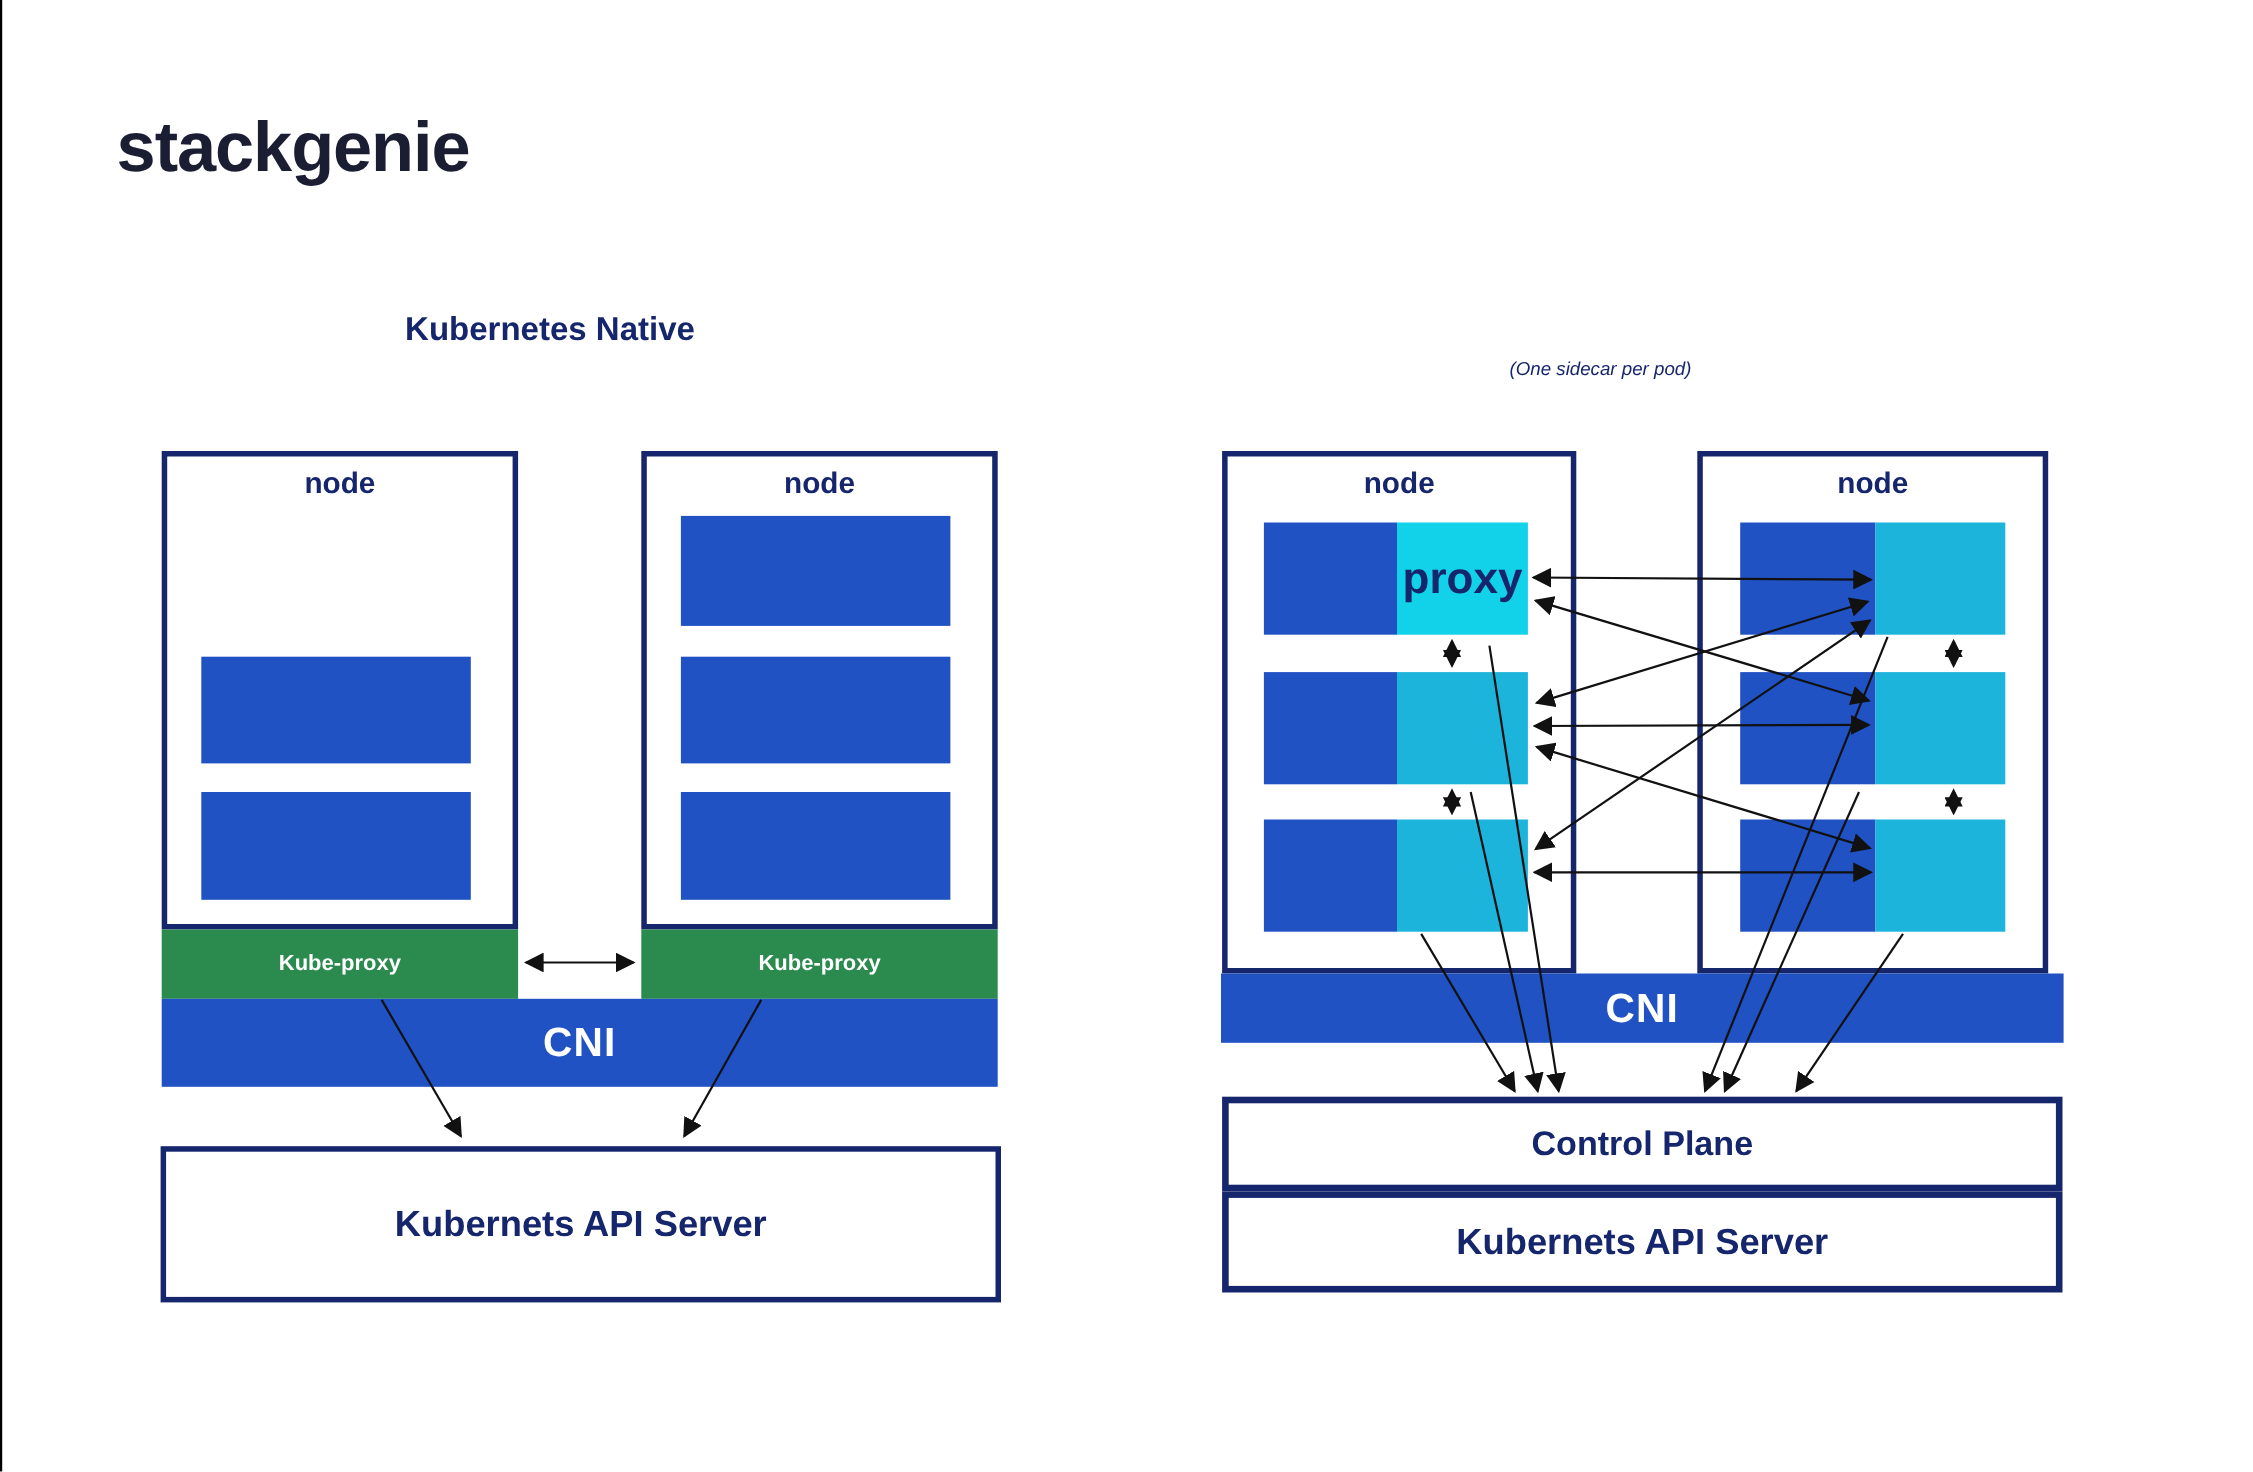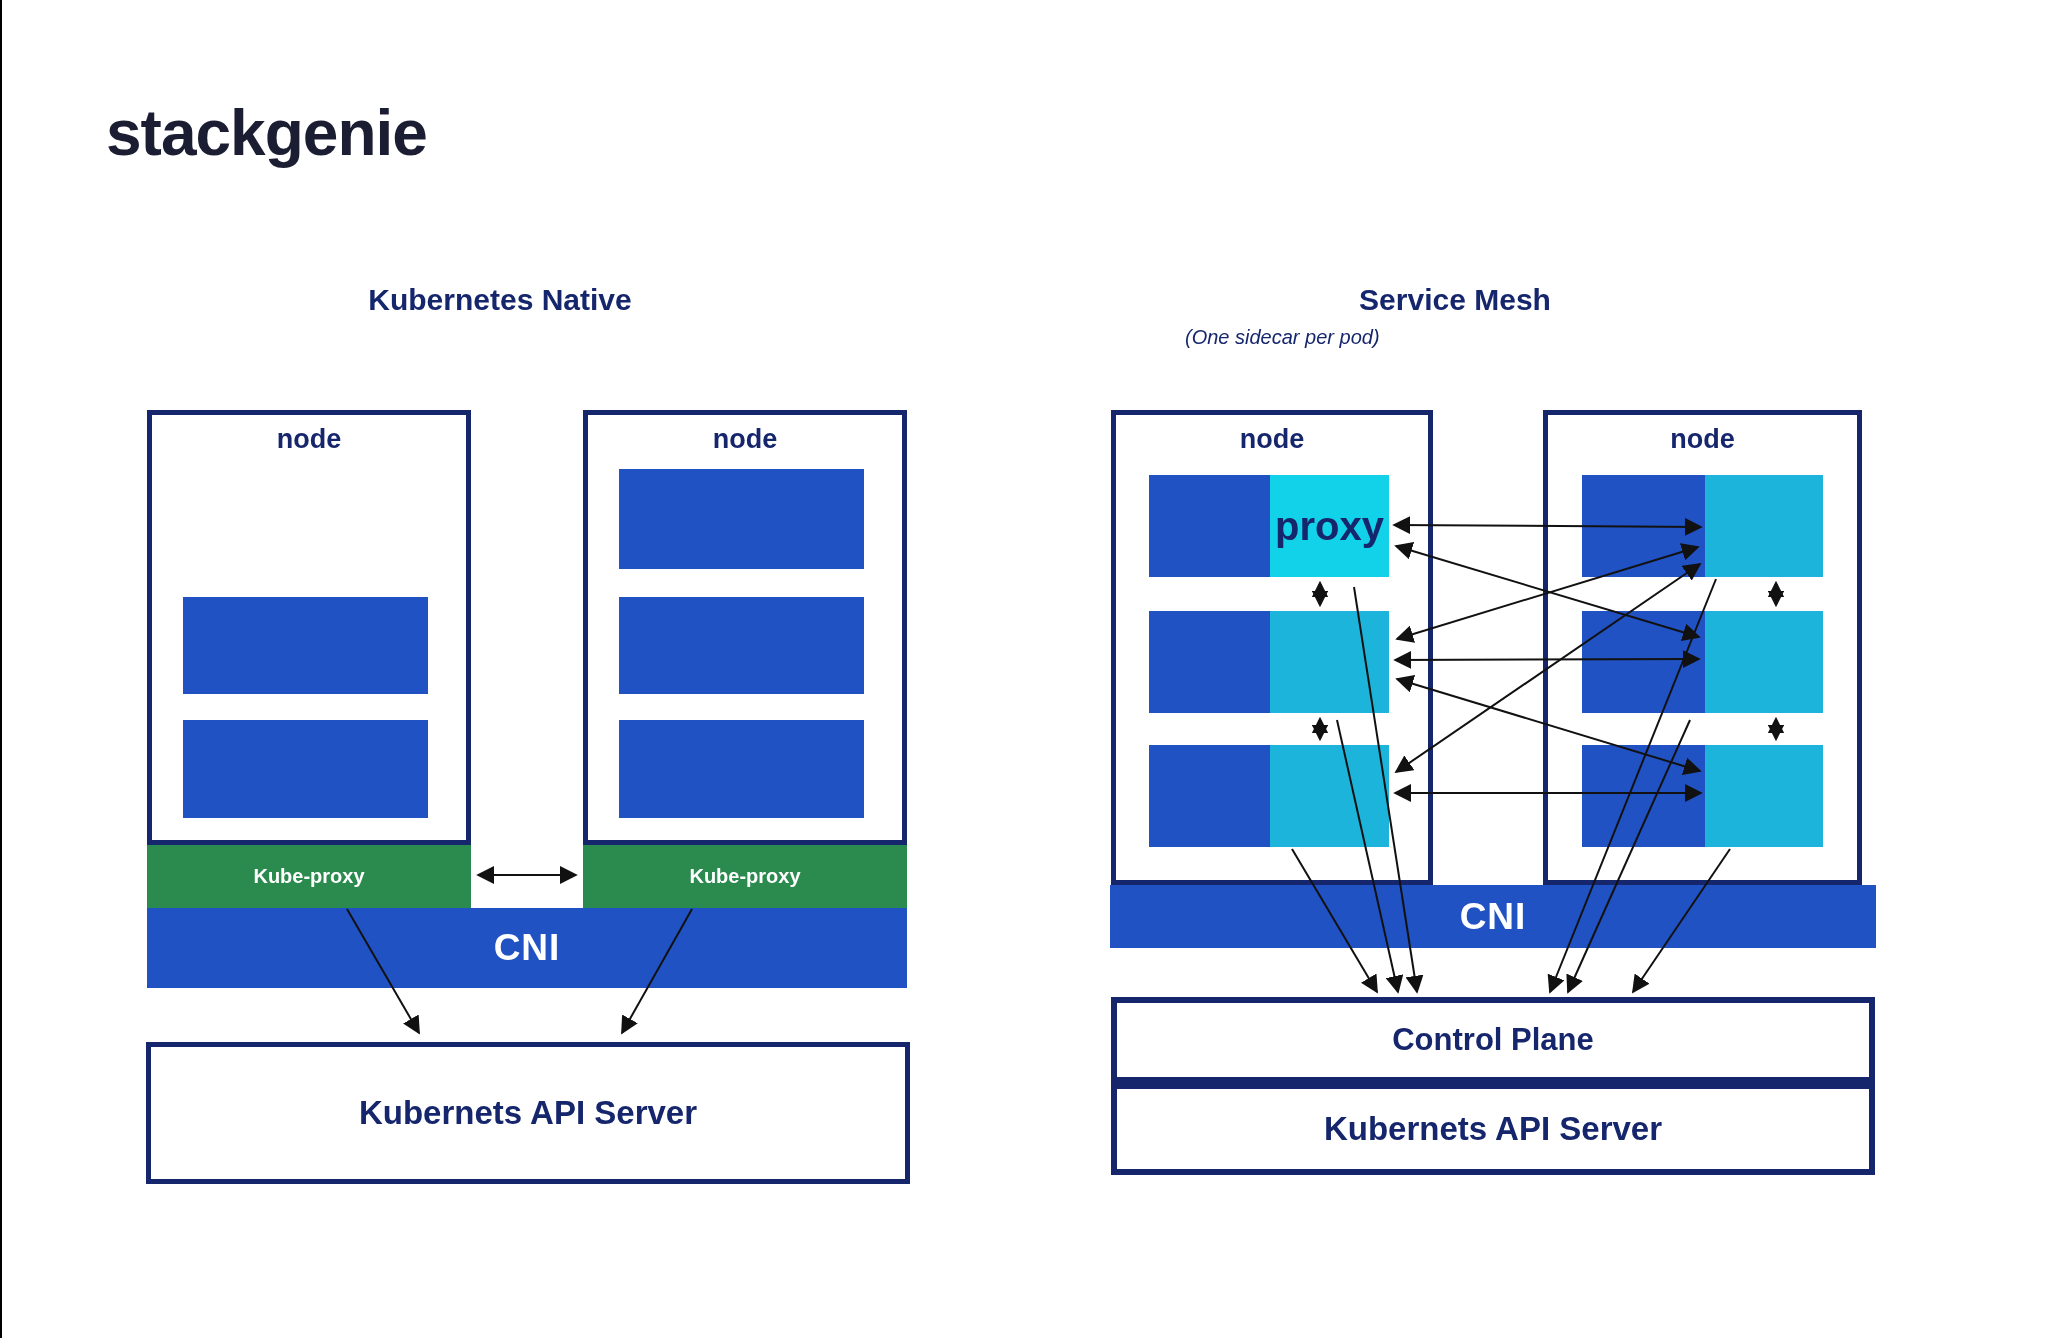--- a/index.html
+++ b/index.html
@@ -8,21 +8,21 @@
   }
   html,body{margin:0;padding:0;background:#ffffff;}
   #canvas{
     position:relative;width:2048px;height:1338px;background:#ffffff;overflow:hidden;
     font-family:"Liberation Sans",sans-serif;
   }
   .abs{position:absolute;box-sizing:border-box;}
   .edge-line{left:0;top:0;width:2px;height:1338px;background:#000;}
   .logo{left:106px;top:96px;font-size:64px;font-weight:800;color:var(--logo_navy);letter-spacing:-1px;}
   .diagram-title{font-size:30px;font-weight:800;color:var(--navy);text-align:center;}
-  .diagram-subtitle{font-size:20px;font-style:italic;font-weight:500;color:var(--navy);text-align:left;}
+  .diagram-subtitle{font-size:17px;font-style:italic;font-weight:500;color:var(--navy);text-align:center;}
   .node-box{border:5px solid var(--navy);background:#fff;}
   .node-label{font-size:27px;font-weight:700;color:var(--navy);text-align:center;}
   .pod{background:var(--blue);display:flex;align-items:center;justify-content:center;}
   .pod-label{color:#ffffff;font-size:31px;font-weight:700;}
   .sidecar{display:flex;align-items:center;justify-content:center;}
   .sidecar-first{background:var(--cyan_bright);}
   .sidecar-rest{background:var(--cyan);}
   .proxy-label{color:var(--navy);font-size:40px;font-weight:700;}
   .kube-proxy-bar{background:var(--green);display:flex;align-items:center;justify-content:center;
     color:#fff;font-size:20px;font-weight:700;}
@@ -57,21 +57,20 @@
   <div class="abs pod" style="left:619px;top:597px;width:245px;height:97px;"></div>
   <div class="abs pod" style="left:619px;top:720px;width:245px;height:98px;"></div>
   <div class="abs kube-proxy-bar" style="left:583px;top:845px;width:324px;height:63px;">Kube-proxy</div>
 
   <div class="abs cni-bar" style="left:147px;top:908px;width:760px;height:80px;">CNI</div>
 
   <div class="abs plain-box" style="left:146px;top:1042px;width:764px;height:142px;">
     <span class="box-label">Kubernets API Server</span>
   </div>
 
-  <div class="abs diagram-title" style="left:1185px;top:283px;width:540px;">Service Mesh</div>
   <div class="abs diagram-subtitle" style="left:1185px;top:326px;width:540px;">(One sidecar per pod)</div>
 
   <div class="abs node-box" style="left:1111px;top:410px;width:322px;height:475px;"></div>
   <div class="abs node-label" style="left:1111px;top:424px;width:322px;">node</div>
 
   <div class="abs pod" style="left:1149px;top:475px;width:121px;height:102px;"></div>
   <div class="abs sidecar sidecar-first" style="left:1270px;top:475px;width:119px;height:102px;">
     <span class="proxy-label">proxy</span>
   </div>
   <div class="abs pod" style="left:1149px;top:611px;width:121px;height:102px;"></div>

